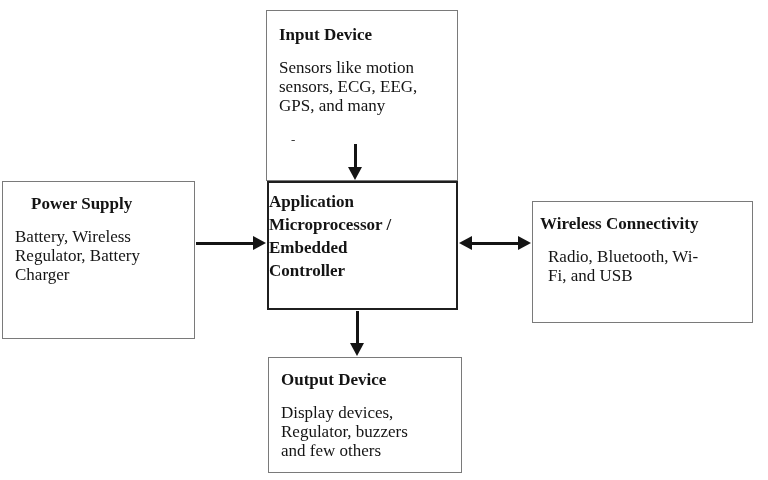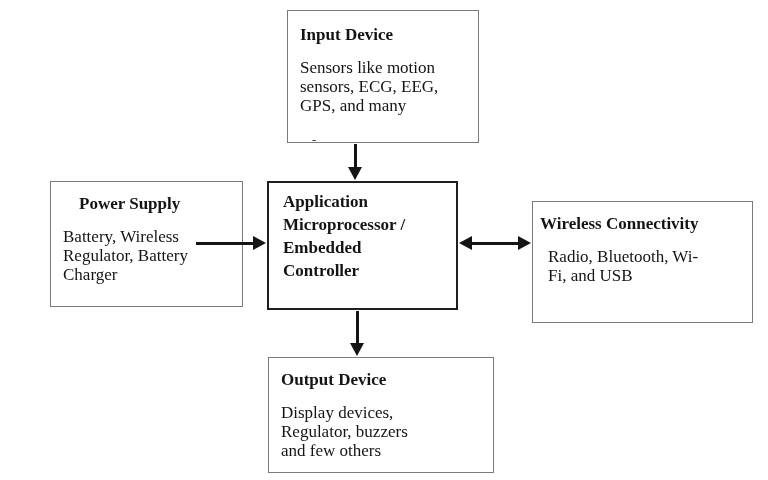--- a/index.html
+++ b/index.html
@@ -29,27 +29,27 @@
     white-space:pre-line;
   }
   .node-body{
     font-size:17px;
     line-height:19px;
     white-space:pre-line;
     margin-top:12px;
   }
 
   
-  #node-input-device{left:266px;top:10px;width:192px;height:133px;padding-top:12px;margin-left:21px;}
-  #node-power-supply{left:2px;top:181px;width:193px;height:126px;margin-left:48px;}
+  #node-input-device{left:266px;top:10px;width:192px;height:171px;padding-top:12px;}
+  #node-power-supply{left:2px;top:181px;width:193px;height:158px;}
   #node-power-supply .node-title{margin-left:16px;}
-  #node-controller{left:267px;top:181px;width:191px;height:129px;border:2px solid var(--border-dark);padding-top:7px;padding-left:14px;}
+  #node-controller{left:267px;top:181px;width:191px;height:129px;border:2px solid var(--border-dark);padding-top:7px;padding-left:0;}
   #node-wireless{left:532px;top:201px;width:221px;height:122px;padding-left:7px;}
   #node-wireless .node-body{margin-left:8px;}
-  #node-output-device{left:268px;top:357px;width:226px;height:116px;}
+  #node-output-device{left:268px;top:357px;width:194px;height:116px;}
 
   
   .clipped{
     position:absolute;
     left:24px;top:127px;
     width:9px;height:3px;
     overflow:hidden;
     font-size:13px;
     line-height:3px;
     color:#333333;

